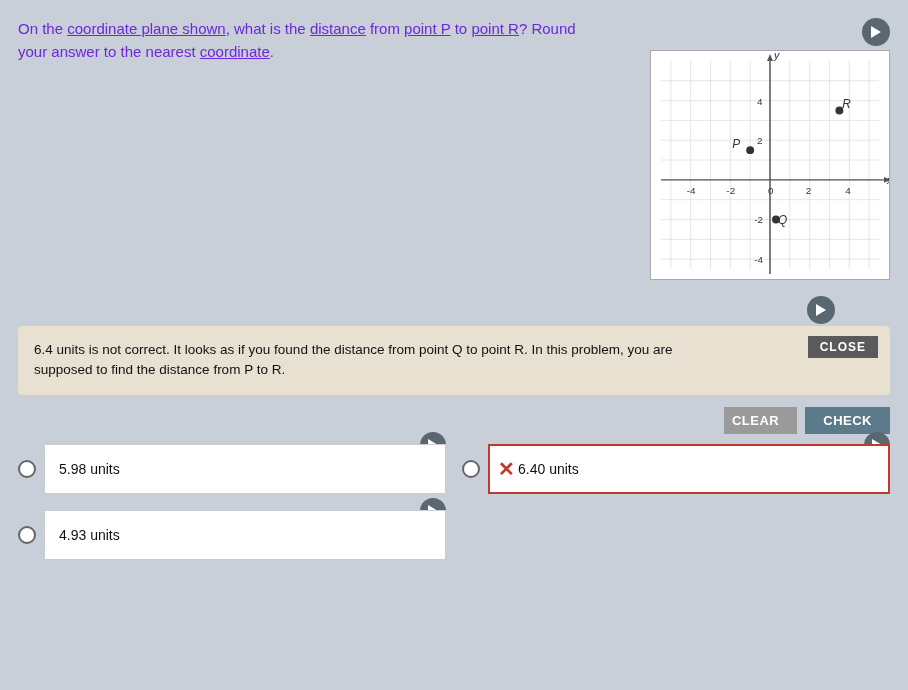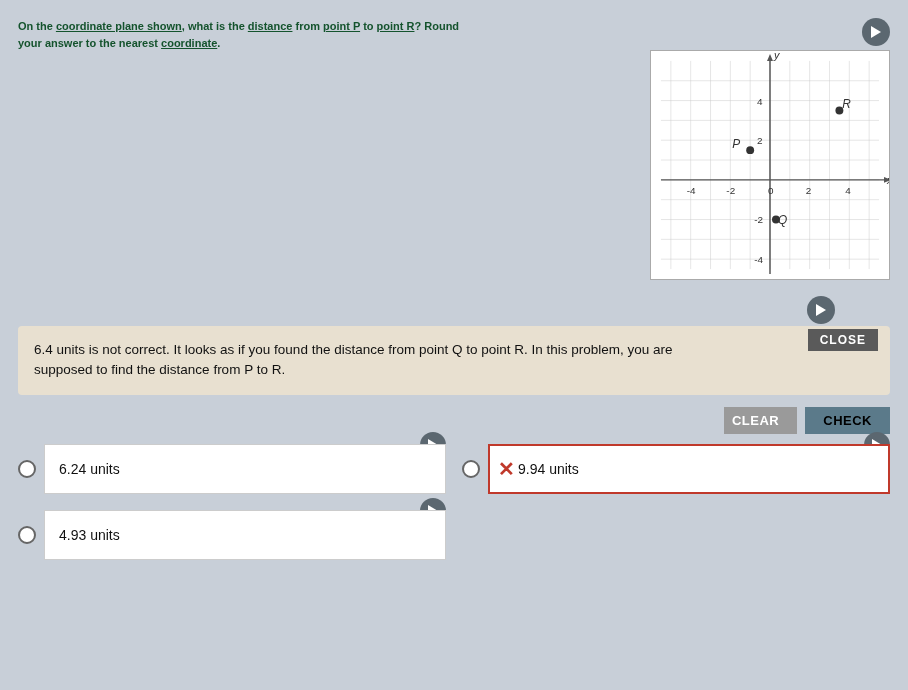--- a/index.html
+++ b/index.html
@@ -29,24 +29,23 @@
       align-items: flex-start;
       gap: 10px;
     }
 
     .question-area {
       flex: 1;
       padding-right: 10px;
     }
 
     .question-text {
-      font-size: 11px;
+      font-size: 15px;
       line-height: 1.5;
-      color: #14532d;
-      font-weight: bold;
+      color: #6d28d9;
     }
 
     .question-text u { text-decoration: underline; }
 
     .graph-container {
       width: 240px;
       height: 230px;
       background: white;
       border: 1px solid #aaa;
       position: relative;
@@ -78,21 +77,21 @@
 
     .feedback-box {
       background: #e8e0d0;
       border-radius: 4px;
       padding: 14px 16px 14px 16px;
       position: relative;
     }
 
     .feedback-close-btn {
       position: absolute;
-      top: 3px;
+      top: 10px;
       right: 12px;
       background: #5a5a5a;
       color: white;
       border: none;
       padding: 4px 12px;
       font-size: 12px;
       font-weight: bold;
       cursor: pointer;
       letter-spacing: 1px;
     }
@@ -122,21 +121,21 @@
     }
 
     .clear-btn {
       background: #9a9a9a;
       color: white;
       padding-left: 8px;
     }
 
     .check-btn {
       background: #5b7a8a;
-      color: #000000;
+      color: #ffffff;
     }
 
     
     .choices-grid {
       display: grid;
       grid-template-columns: 1fr 1fr;
       gap: 16px;
       margin-top: 10px;
     }
 
@@ -291,34 +290,34 @@
 
   <div class="choices-grid">
 
     <div class="choice-item">
       <div class="choice-radio"></div>
       <div style="flex:1; position:relative;">
         <button style="position:absolute;top:-12px;right:0;width:26px;height:26px;border-radius:50%;background:#5b6770;border:none;cursor:pointer;display:flex;align-items:center;justify-content:center;">
           <div class="tri"></div>
         </button>
         <div class="choice-box">
-          <span>6.24 units</span>
+          <span>5.98 units</span>
         </div>
       </div>
     </div>
 
     <div class="choice-item">
       <div class="choice-radio"></div>
       <div style="flex:1; position:relative;">
         <button style="position:absolute;top:-12px;right:0;width:26px;height:26px;border-radius:50%;background:#5b6770;border:none;cursor:pointer;display:flex;align-items:center;justify-content:center;">
           <div class="tri"></div>
         </button>
         <div class="choice-box incorrect" style="padding-left:28px;">
           <span style="position:absolute;left:8px;top:50%;transform:translateY(-50%);font-size:20px;color:#c0392b;font-weight:bold;">✕</span>
-          <span>9.94 units</span>
+          <span>6.40 units</span>
         </div>
       </div>
     </div>
 
     <div class="choice-item">
       <div class="choice-radio"></div>
       <div style="flex:1; position:relative;">
         <button style="position:absolute;top:-12px;right:0;width:26px;height:26px;border-radius:50%;background:#5b6770;border:none;cursor:pointer;display:flex;align-items:center;justify-content:center;">
           <div class="tri"></div>
         </button>

